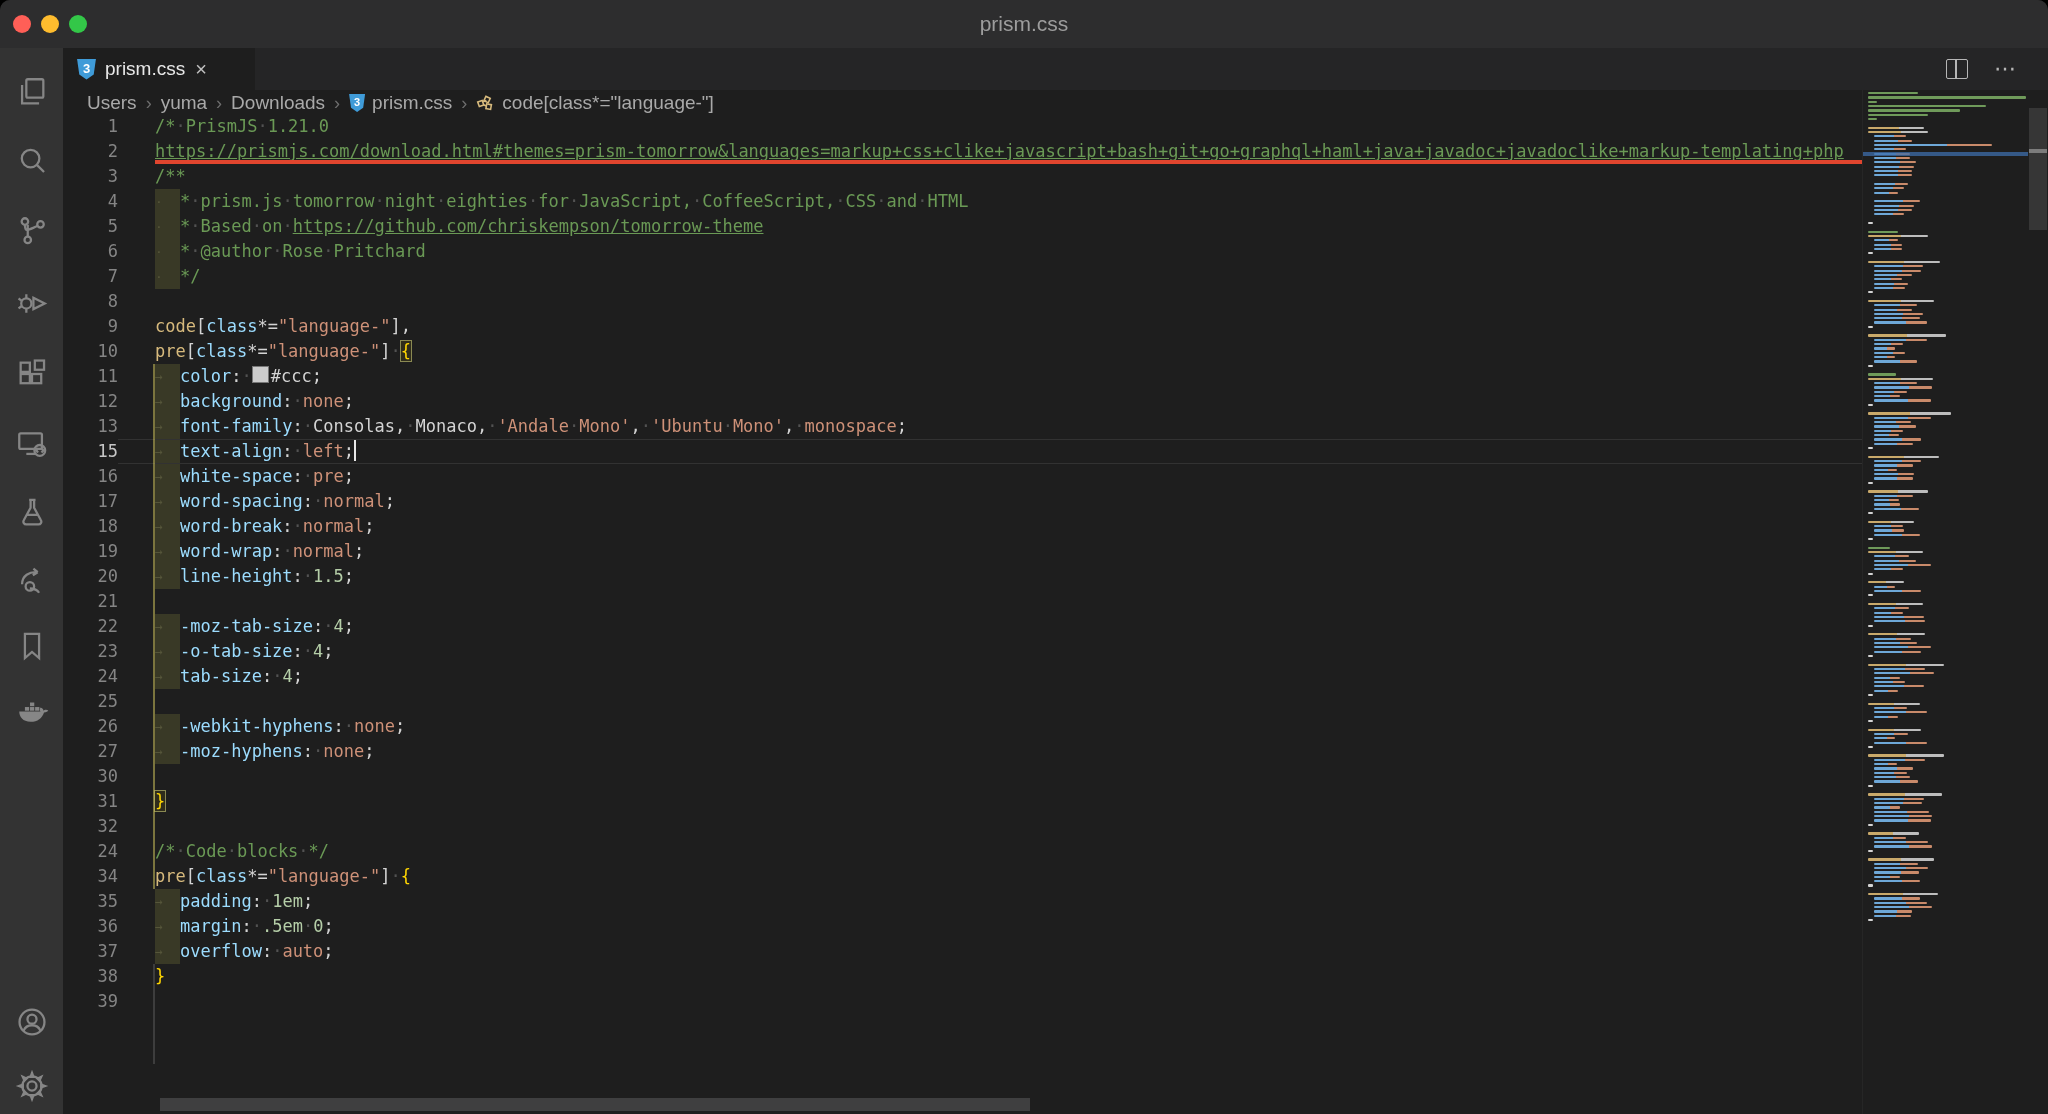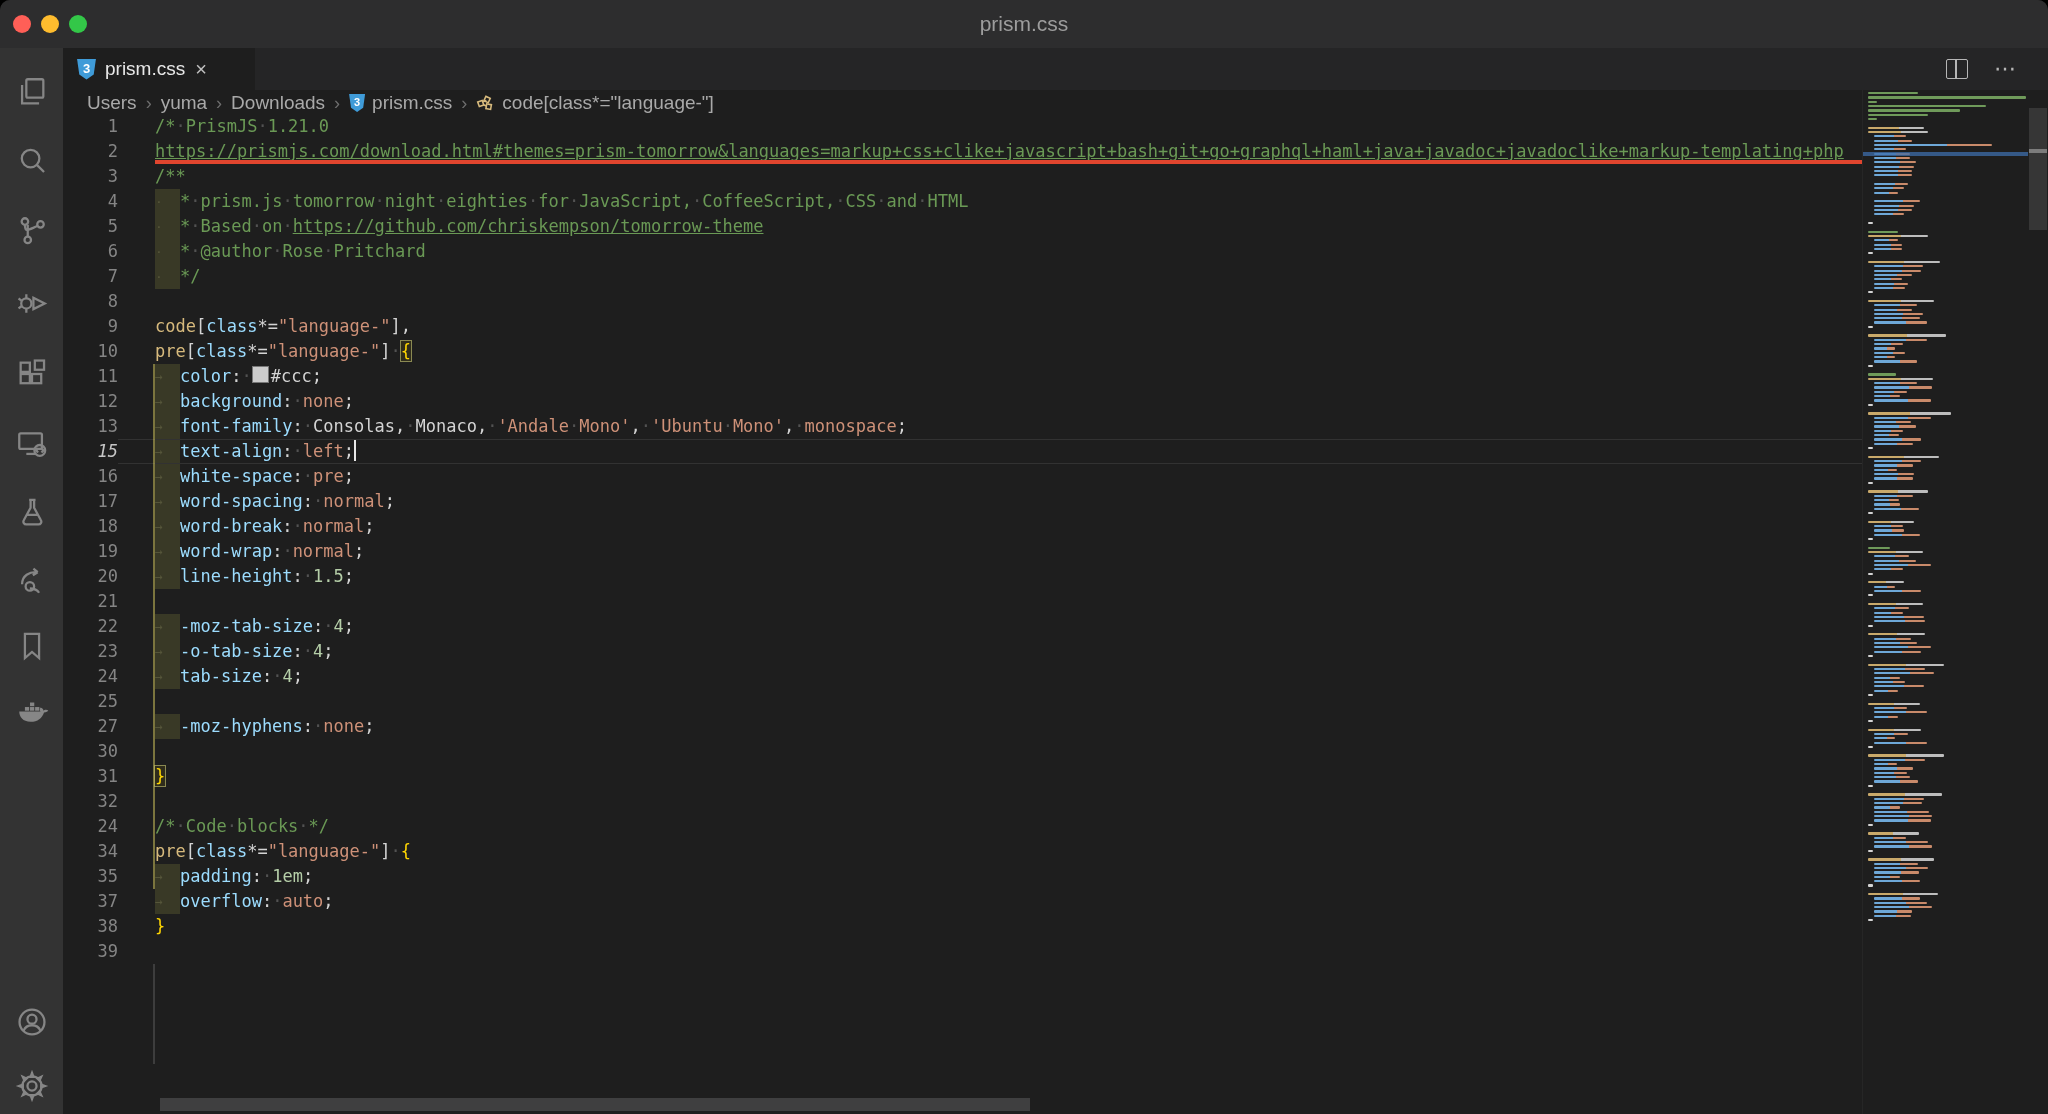--- a/index.html
+++ b/index.html
@@ -37,21 +37,21 @@
   .bc-sep{color:#6e6e6e;margin:0 9px;font-size:18px;}
   .bc-ico{margin-right:7px;display:inline-flex;}
   
   #codearea{position:absolute;left:63px;top:114px;width:1799px;height:1000px;overflow:hidden;
     font-family:"DejaVu Sans Mono","Liberation Mono",monospace;font-size:17px;}
   .row{position:relative;display:flex;height:25px;line-height:25px;white-space:pre;}
   .gut{flex:0 0 55px;text-align:right;color:#858585;font-size:17px;user-select:none;}
   .codepart{flex:1 1 auto;position:relative;padding-left:37px;overflow:hidden;}
   .row.current .codepart{border-top:1px solid rgba(255,255,255,.09);border-bottom:1px solid rgba(255,255,255,.09);
      line-height:23px;}
-  .row.current .gut{color:#c6c6c6;font-style:italic;}
+  .row.current .gut{color:#c6c6c6;}
   .ind{display:inline-block;width:25px;margin-left:-25px;background:rgba(255,255,100,.12);
        color:#55553a;font-size:13px;vertical-align:top;}
   .row .codepart .ind{margin-left:0;transform:translateX(-25px);position:relative;left:25px;margin-right:0;}
   .tok-c,.tok-cu{color:#6a9955;}
   .tok-cu{text-decoration:underline;}
   .tok-sel{color:#d7ba7d;}
   .tok-prop{color:#9cdcfe;}
   .tok-pn{color:#d4d4d4;}
   .tok-wh{color:#d4d4d4;}
   .tok-str{color:#ce9178;}
@@ -238,27 +238,29 @@
       <div class="row"><div class="gut">16</div><div class="codepart"><span class="ind">→</span><span class="tok-prop">white-space</span><span class="tok-pn">:<span class="ws">·</span></span><span class="tok-val">pre</span><span class="tok-pn">;</span></div></div>
       <div class="row"><div class="gut">17</div><div class="codepart"><span class="ind">→</span><span class="tok-prop">word-spacing</span><span class="tok-pn">:<span class="ws">·</span></span><span class="tok-val">normal</span><span class="tok-pn">;</span></div></div>
       <div class="row"><div class="gut">18</div><div class="codepart"><span class="ind">→</span><span class="tok-prop">word-break</span><span class="tok-pn">:<span class="ws">·</span></span><span class="tok-val">normal</span><span class="tok-pn">;</span></div></div>
       <div class="row"><div class="gut">19</div><div class="codepart"><span class="ind">→</span><span class="tok-prop">word-wrap</span><span class="tok-pn">:<span class="ws">·</span></span><span class="tok-val">normal</span><span class="tok-pn">;</span></div></div>
       <div class="row"><div class="gut">20</div><div class="codepart"><span class="ind">→</span><span class="tok-prop">line-height</span><span class="tok-pn">:<span class="ws">·</span></span><span class="tok-num">1.5</span><span class="tok-pn">;</span></div></div>
       <div class="row"><div class="gut">21</div><div class="codepart"></div></div>
       <div class="row"><div class="gut">22</div><div class="codepart"><span class="ind">→</span><span class="tok-prop">-moz-tab-size</span><span class="tok-pn">:<span class="ws">·</span></span><span class="tok-num">4</span><span class="tok-pn">;</span></div></div>
       <div class="row"><div class="gut">23</div><div class="codepart"><span class="ind">→</span><span class="tok-prop">-o-tab-size</span><span class="tok-pn">:<span class="ws">·</span></span><span class="tok-num">4</span><span class="tok-pn">;</span></div></div>
       <div class="row"><div class="gut">24</div><div class="codepart"><span class="ind">→</span><span class="tok-prop">tab-size</span><span class="tok-pn">:<span class="ws">·</span></span><span class="tok-num">4</span><span class="tok-pn">;</span></div></div>
       <div class="row"><div class="gut">25</div><div class="codepart"></div></div>
+      <div class="row"><div class="gut">26</div><div class="codepart"><span class="ind">→</span><span class="tok-prop">-webkit-hyphens</span><span class="tok-pn">:<span class="ws">·</span></span><span class="tok-val">none</span><span class="tok-pn">;</span></div></div>
       <div class="row"><div class="gut">27</div><div class="codepart"><span class="ind">→</span><span class="tok-prop">-moz-hyphens</span><span class="tok-pn">:<span class="ws">·</span></span><span class="tok-val">none</span><span class="tok-pn">;</span></div></div>
       <div class="row"><div class="gut">30</div><div class="codepart"></div></div>
       <div class="row"><div class="gut">31</div><div class="codepart"><span class="tok-brm">}</span></div></div>
       <div class="row"><div class="gut">32</div><div class="codepart"></div></div>
       <div class="row"><div class="gut">24</div><div class="codepart"><span class="tok-c">/*<span class="ws">·</span>Code<span class="ws">·</span>blocks<span class="ws">·</span>*/</span></div></div>
       <div class="row"><div class="gut">34</div><div class="codepart"><span class="tok-sel">pre</span><span class="tok-pn">[</span><span class="tok-prop">class</span><span class="tok-pn">*=</span><span class="tok-str">"language-"</span><span class="tok-pn">]<span class="ws">·</span></span><span class="tok-br">{</span></div></div>
       <div class="row"><div class="gut">35</div><div class="codepart"><span class="ind">→</span><span class="tok-prop">padding</span><span class="tok-pn">:<span class="ws">·</span></span><span class="tok-num">1em</span><span class="tok-pn">;</span></div></div>
+      <div class="row"><div class="gut">36</div><div class="codepart"><span class="ind">→</span><span class="tok-prop">margin</span><span class="tok-pn">:<span class="ws">·</span></span><span class="tok-num">.5em<span class="ws">·</span>0</span><span class="tok-pn">;</span></div></div>
       <div class="row"><div class="gut">37</div><div class="codepart"><span class="ind">→</span><span class="tok-prop">overflow</span><span class="tok-pn">:<span class="ws">·</span></span><span class="tok-val">auto</span><span class="tok-pn">;</span></div></div>
       <div class="row"><div class="gut">38</div><div class="codepart"><span class="tok-br">}</span></div></div>
       <div class="row"><div class="gut">39</div><div class="codepart"></div></div>
       <div class="guide" style="left: 90px; top: 250px; height: 525px; background: rgba(200, 190, 90, 0.55);"></div>
       <div class="guide" style="left: 90px; top: 850px; height: 100px; background: rgba(120, 120, 120, 0.35);"></div>
     </div>
 
   <div id="minimap">
       <div class="mm-row" style="top: 2px; left: 5px; width: 50px; background: rgb(111, 154, 90);"></div>
       <div class="mm-row" style="top: 6.33px; left: 5px; width: 158px; background: rgb(111, 154, 90);"></div>

